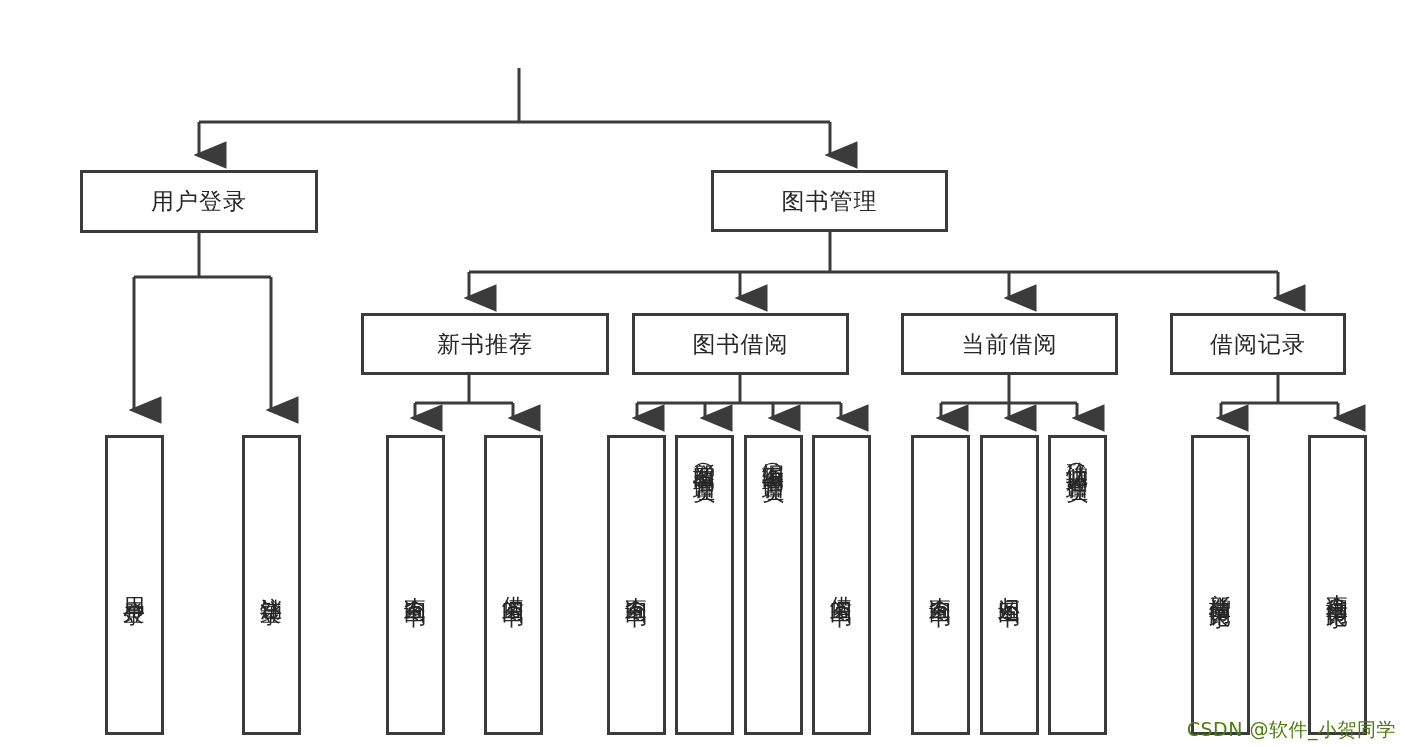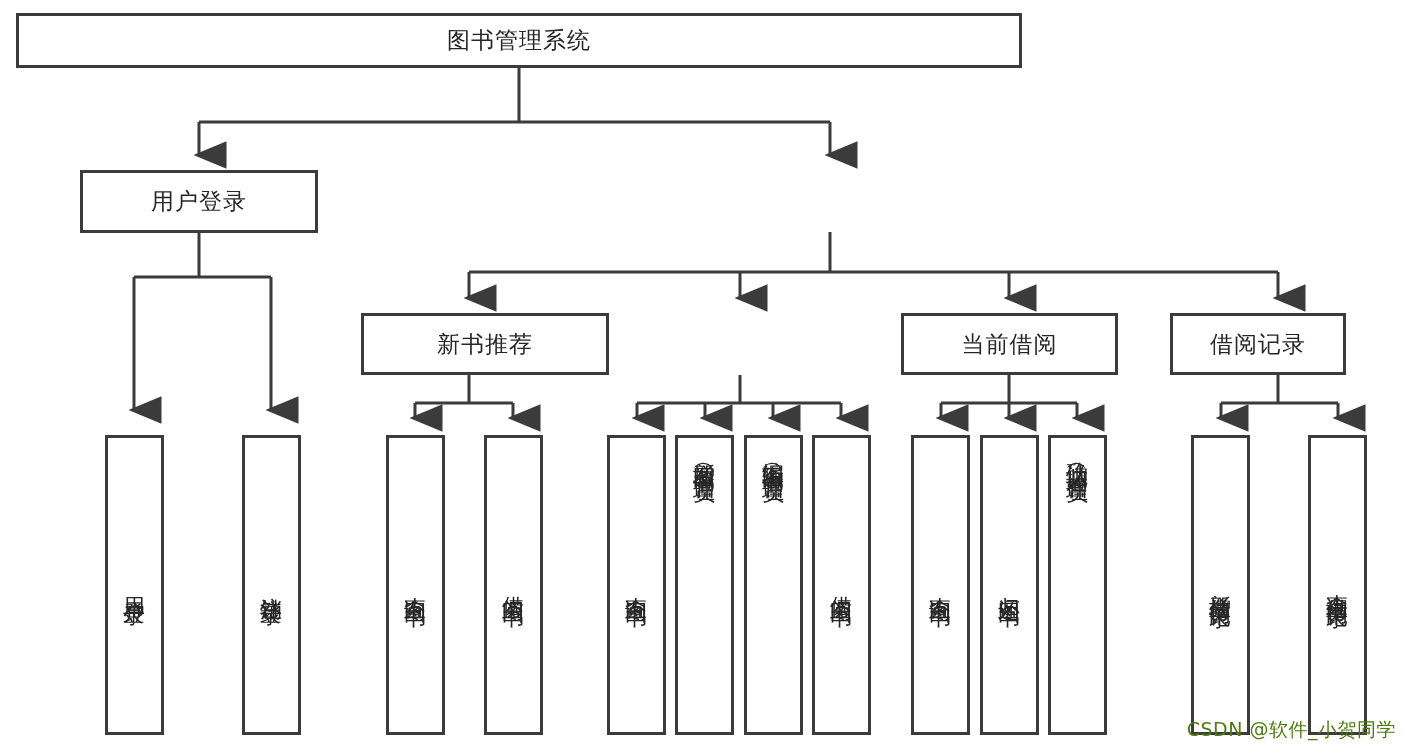--- a/index.html
+++ b/index.html
@@ -120,30 +120,33 @@
       <path d="M 1009 403 L 1009 418" marker-end="url(#arrow)"></path>
       <path d="M 1077 403 L 1077 418" marker-end="url(#arrow)"></path>
 
       <path d="M 1278 375 L 1278 403"></path>
       <path d="M 1221 403 L 1338 403"></path>
       <path d="M 1221 403 L 1221 418" marker-end="url(#arrow)"></path>
       <path d="M 1338 403 L 1338 418" marker-end="url(#arrow)"></path>
     </g>
   </svg>
 
-  <div class="node node-h" style="left:16px; top:13px; width:1006px; height:55px;">
-    <span class="label">图书管理系统</span>
-  </div>
 
   <div class="node node-h" style="left:80px; top:170px; width:238px; height:63px;">
     <span class="label">用户登录</span>
   </div>
+  <div class="node node-h" style="left:711px; top:170px; width:237px; height:62px;">
+    <span class="label">图书管理</span>
+  </div>
 
   <div class="node node-h" style="left:361px; top:313px; width:248px; height:62px;">
     <span class="label">新书推荐</span>
+  </div>
+  <div class="node node-h" style="left:632px; top:313px; width:217px; height:62px;">
+    <span class="label">图书借阅</span>
   </div>
   <div class="node node-h" style="left:901px; top:313px; width:217px; height:62px;">
     <span class="label">当前借阅</span>
   </div>
   <div class="node node-h" style="left:1170px; top:313px; width:176px; height:62px;">
     <span class="label">借阅记录</span>
   </div>
 
   <div class="node node-v v-center" style="left:105px; top:435px; width:59px; height:300px;">
     <span class="label">用户登录</span>

